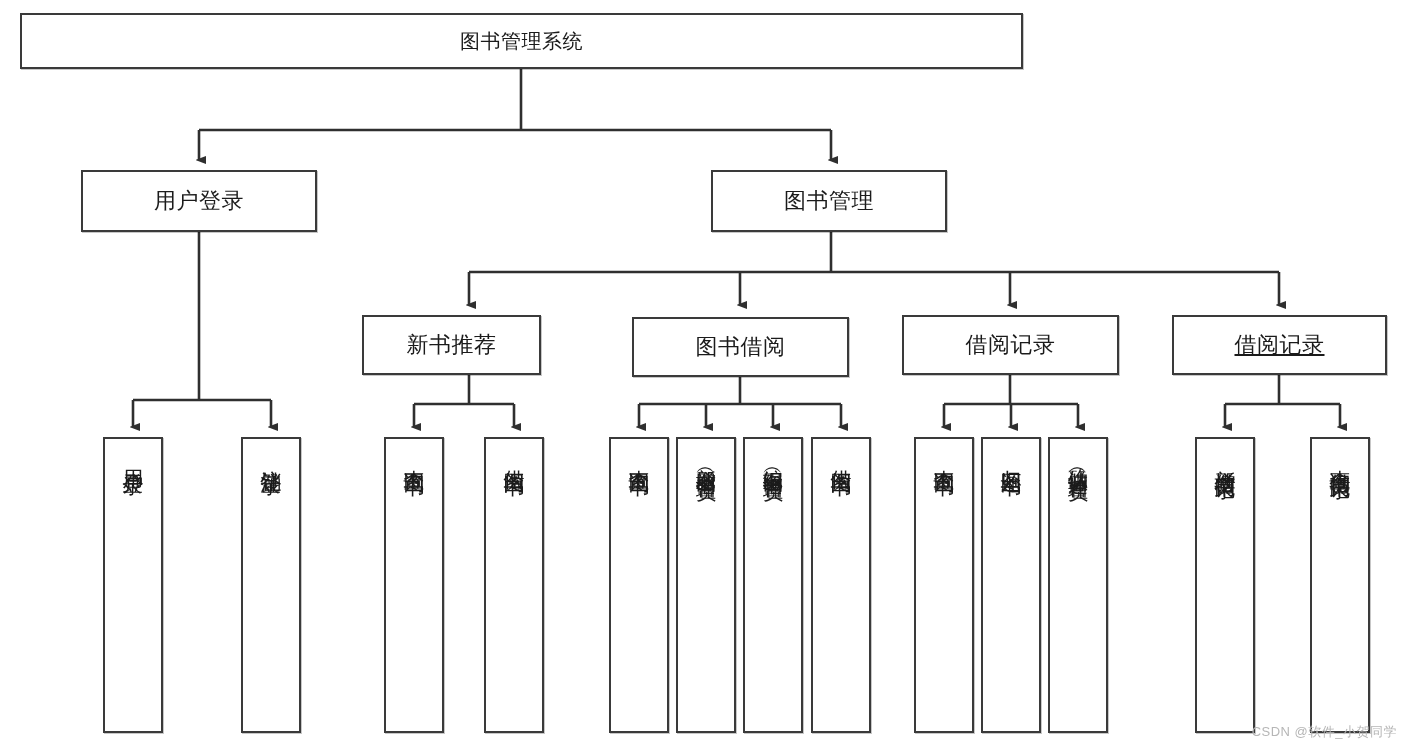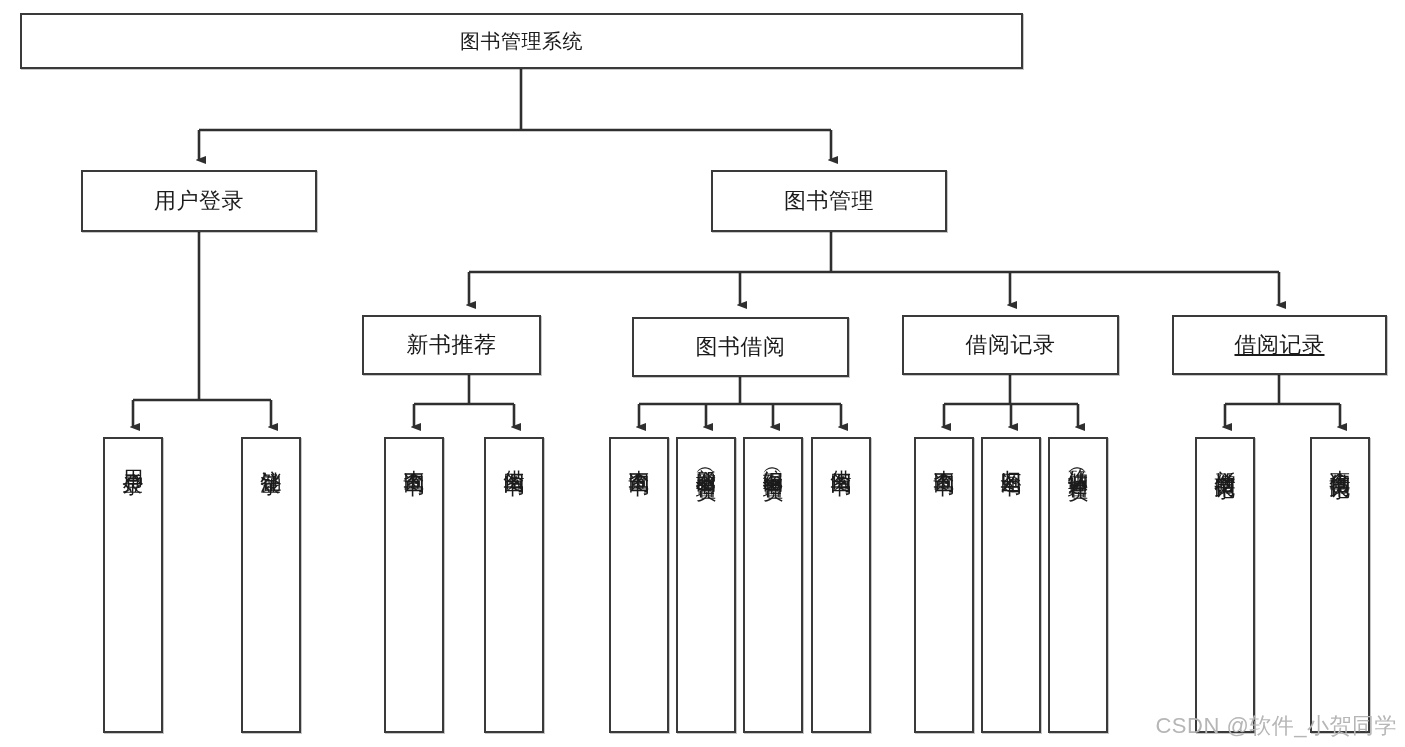--- a/index.html
+++ b/index.html
@@ -61,21 +61,21 @@
     font-size: 21px;
     line-height: 1.05;
     letter-spacing: 2px;
     white-space: nowrap;
   }
   .node.v.tall .label { font-size: 20px; }
   #watermark {
     position: absolute;
     right: 8px;
     bottom: 6px;
-    font-size: 22px;
+    font-size: 13px;
     color: #b6b6b6;
     z-index: 5;
     white-space: nowrap;
     letter-spacing: 0.5px;
   }
 </style>
 </head>
 <body>
 
 <div id="diagram">

